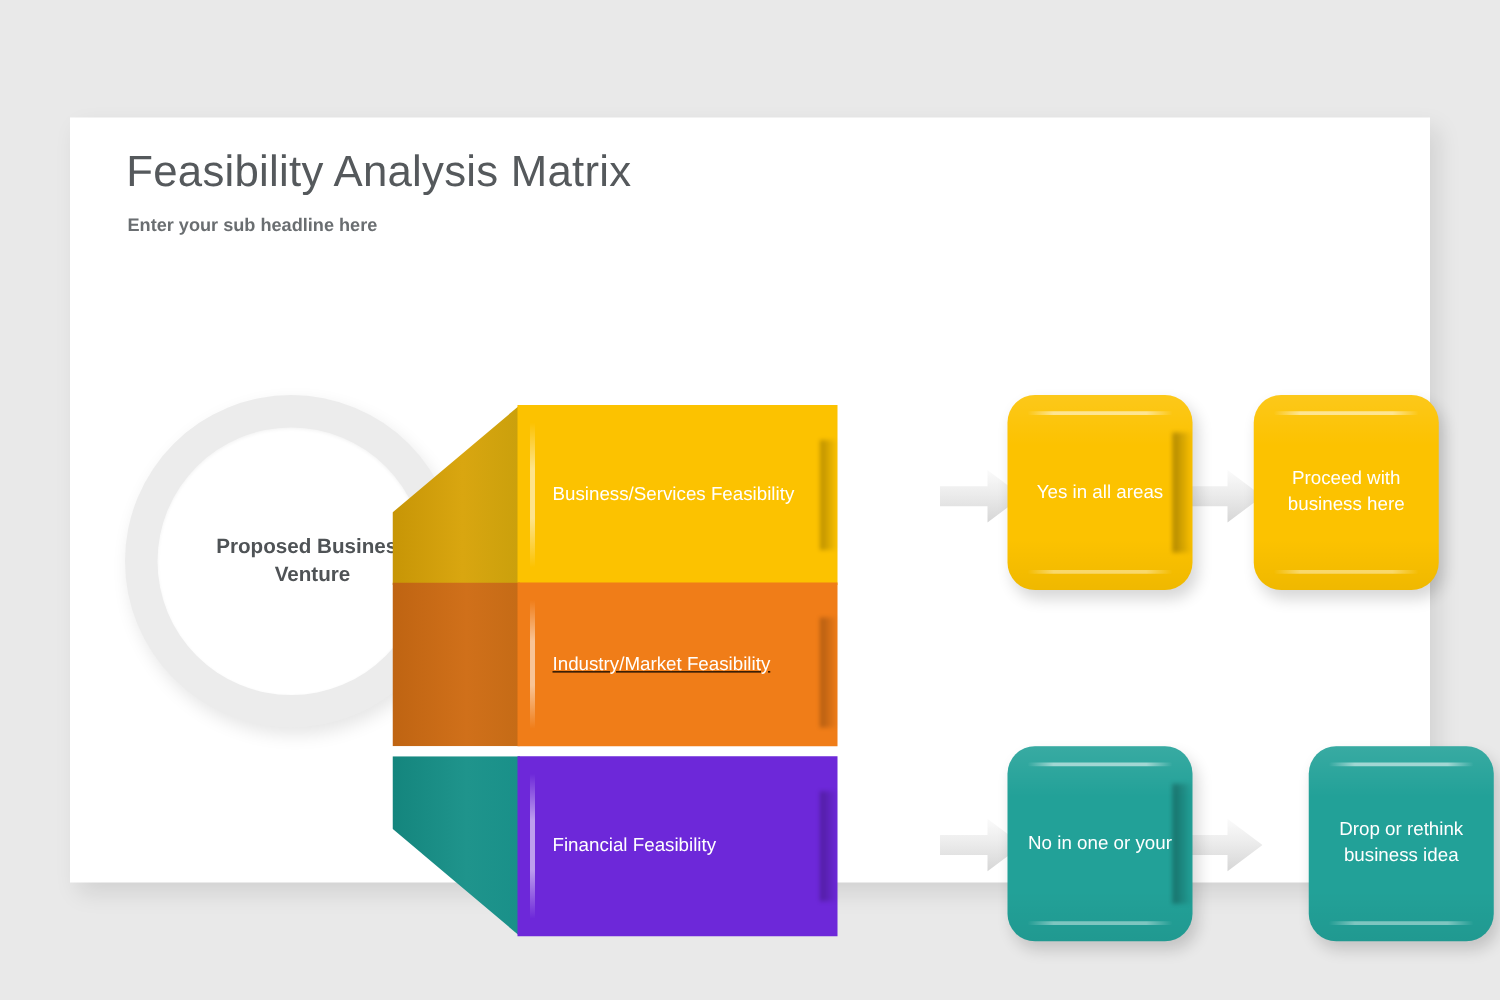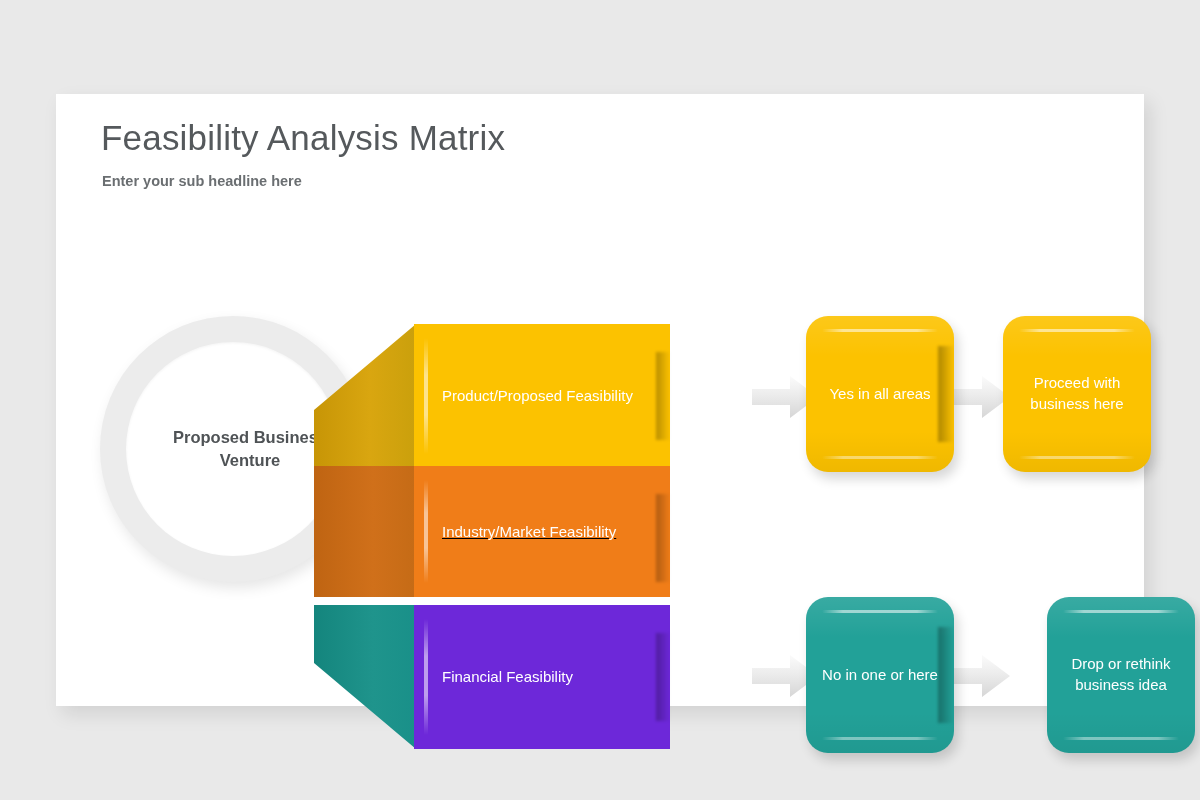--- a/index.html
+++ b/index.html
@@ -247,21 +247,21 @@
           <linearGradient id="gradYellowConn" x1="0" y1="0" x2="1" y2="0">
             <stop offset="0%" stop-color="#c79506"></stop>
             <stop offset="55%" stop-color="#d9a610"></stop>
             <stop offset="100%" stop-color="#caa00c"></stop>
           </linearGradient>
         </defs>
         <polygon points="0,86 0,144 102,144 102,0" fill="url(#gradYellowConn)"></polygon>
       </svg>
       <div class="bar-body">
         <div class="bar-sheen"></div>
-        <div class="bar-text">Product/Proposed Feasibility</div>
+        <div class="bar-text">Business/Services Feasibility</div>
         <div class="bar-edge-shadow"></div>
       </div>
     </div>
 
     <div class="bar-row" id="row-industry">
       <svg class="bar-connector" width="104" height="131" viewBox="0 0 104 131">
         <defs>
           <linearGradient id="gradOrangeConn" x1="0" y1="0" x2="1" y2="0">
             <stop offset="0%" stop-color="#bf6412"></stop>
             <stop offset="58%" stop-color="#d0701a"></stop>
@@ -331,21 +331,21 @@
       <div class="tile-hi-top"></div>
       <div class="tile-hi-bottom"></div>
       <div class="tile-label">Proceed with business here</div>
     </div>
 
     <div class="tile tile-teal" id="tile-no">
       <div class="tile-inner-shade"></div>
       <div class="tile-hi-top"></div>
       <div class="tile-hi-bottom"></div>
       <div class="tile-right-shadow"></div>
-      <div class="tile-label">No in one or here</div>
+      <div class="tile-label">No in one or your</div>
     </div>
 
     <div class="tile tile-teal" id="tile-drop">
       <div class="tile-inner-shade"></div>
       <div class="tile-hi-top"></div>
       <div class="tile-hi-bottom"></div>
       <div class="tile-label">Drop or rethink business idea</div>
     </div>
 
   </div>

